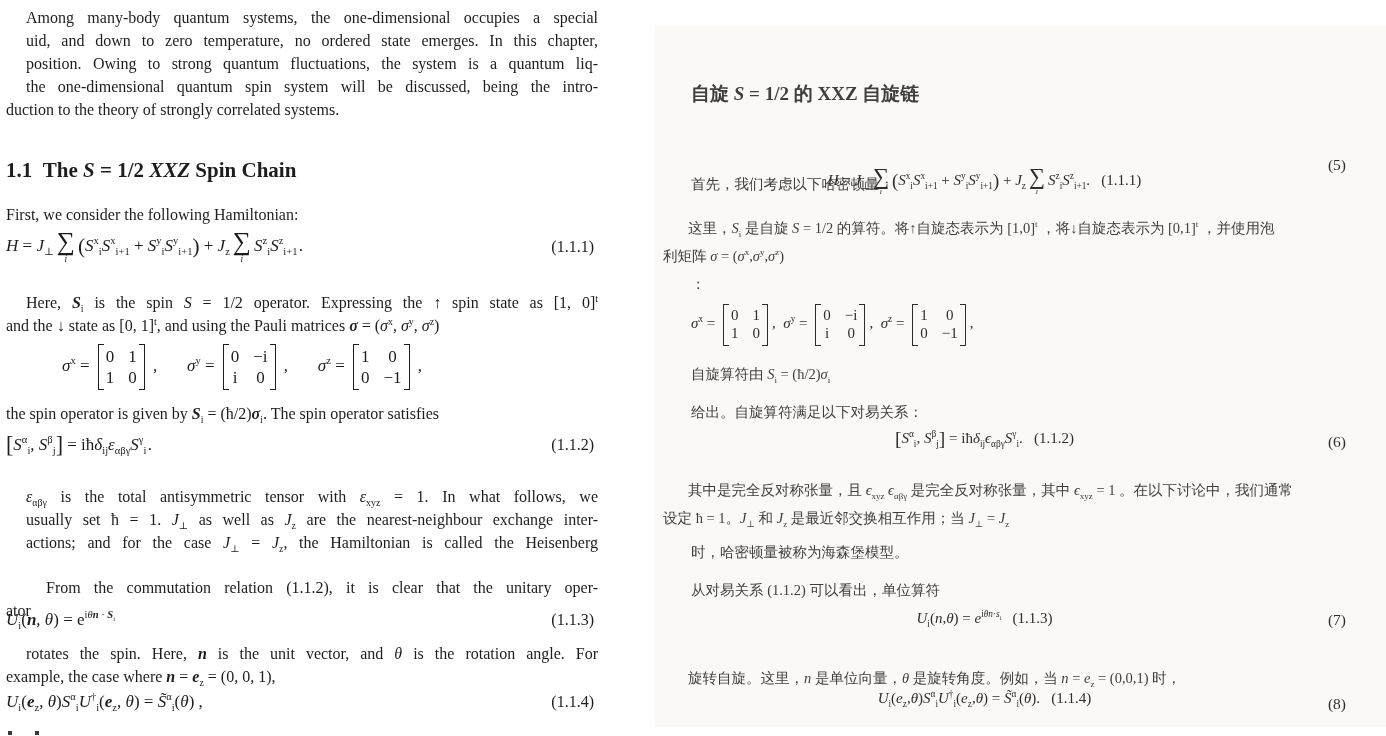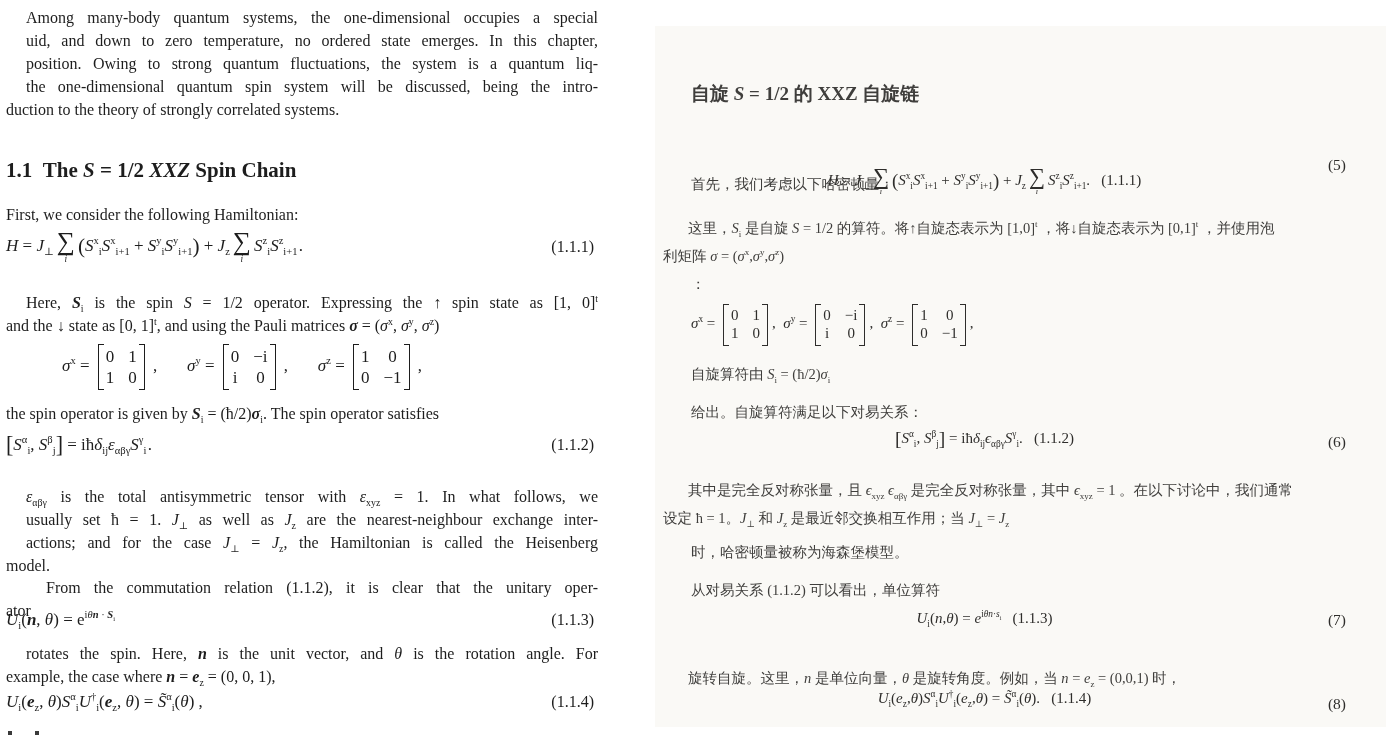--- a/index.html
+++ b/index.html
@@ -104,21 +104,20 @@
 
     <div class="eq" style="top:432px;">
       <span><span class="bb">[</span><i>S</i><sup>α</sup><sub>i</sub>, <i>S</i><sup>β</sup><sub>j</sub><span class="bb">]</span> = iħ<i>δ</i><sub>ij</sub><i>ε</i><sub>αβγ</sub><i>S</i><sup>γ</sup><sub>i</sub> .</span>
       <span class="num">(1.1.2)</span>
     </div>
 
     <div class="lp-block" style="top:485px;">
         <div class="ln j"><i>ε</i><sub>αβγ</sub> is the total antisymmetric tensor with <i>ε</i><sub>xyz</sub> = 1. In what follows, we</div>
         <div class="ln j">usually set ħ = 1. <i>J</i><sub>⊥</sub> as well as <i>J</i><sub>z</sub> are the nearest-neighbour exchange inter-</div>
         <div class="ln j">actions; and for the case <i>J</i><sub>⊥</sub> = <i>J</i><sub>z</sub>, the Hamiltonian is called the Heisenberg</div>
-        <div class="ln">model.</div>
       </div>
 
     <div class="lp-block" style="top:576px;">
         <div class="ln j ind">From the commutation relation (1.1.2), it is clear that the unitary oper-</div>
         <div class="ln">ator</div>
       </div>
 
     <div class="eq" style="top:610px;">
       <span><i>U</i><sub>i</sub>(<b><i>n</i></b>, <i>θ</i>) = e<sup>i<i>θ</i><b><i>n</i></b> · <b><i>S</i></b><sub>i</sub></sup></span>
       <span class="num">(1.1.3)</span>

